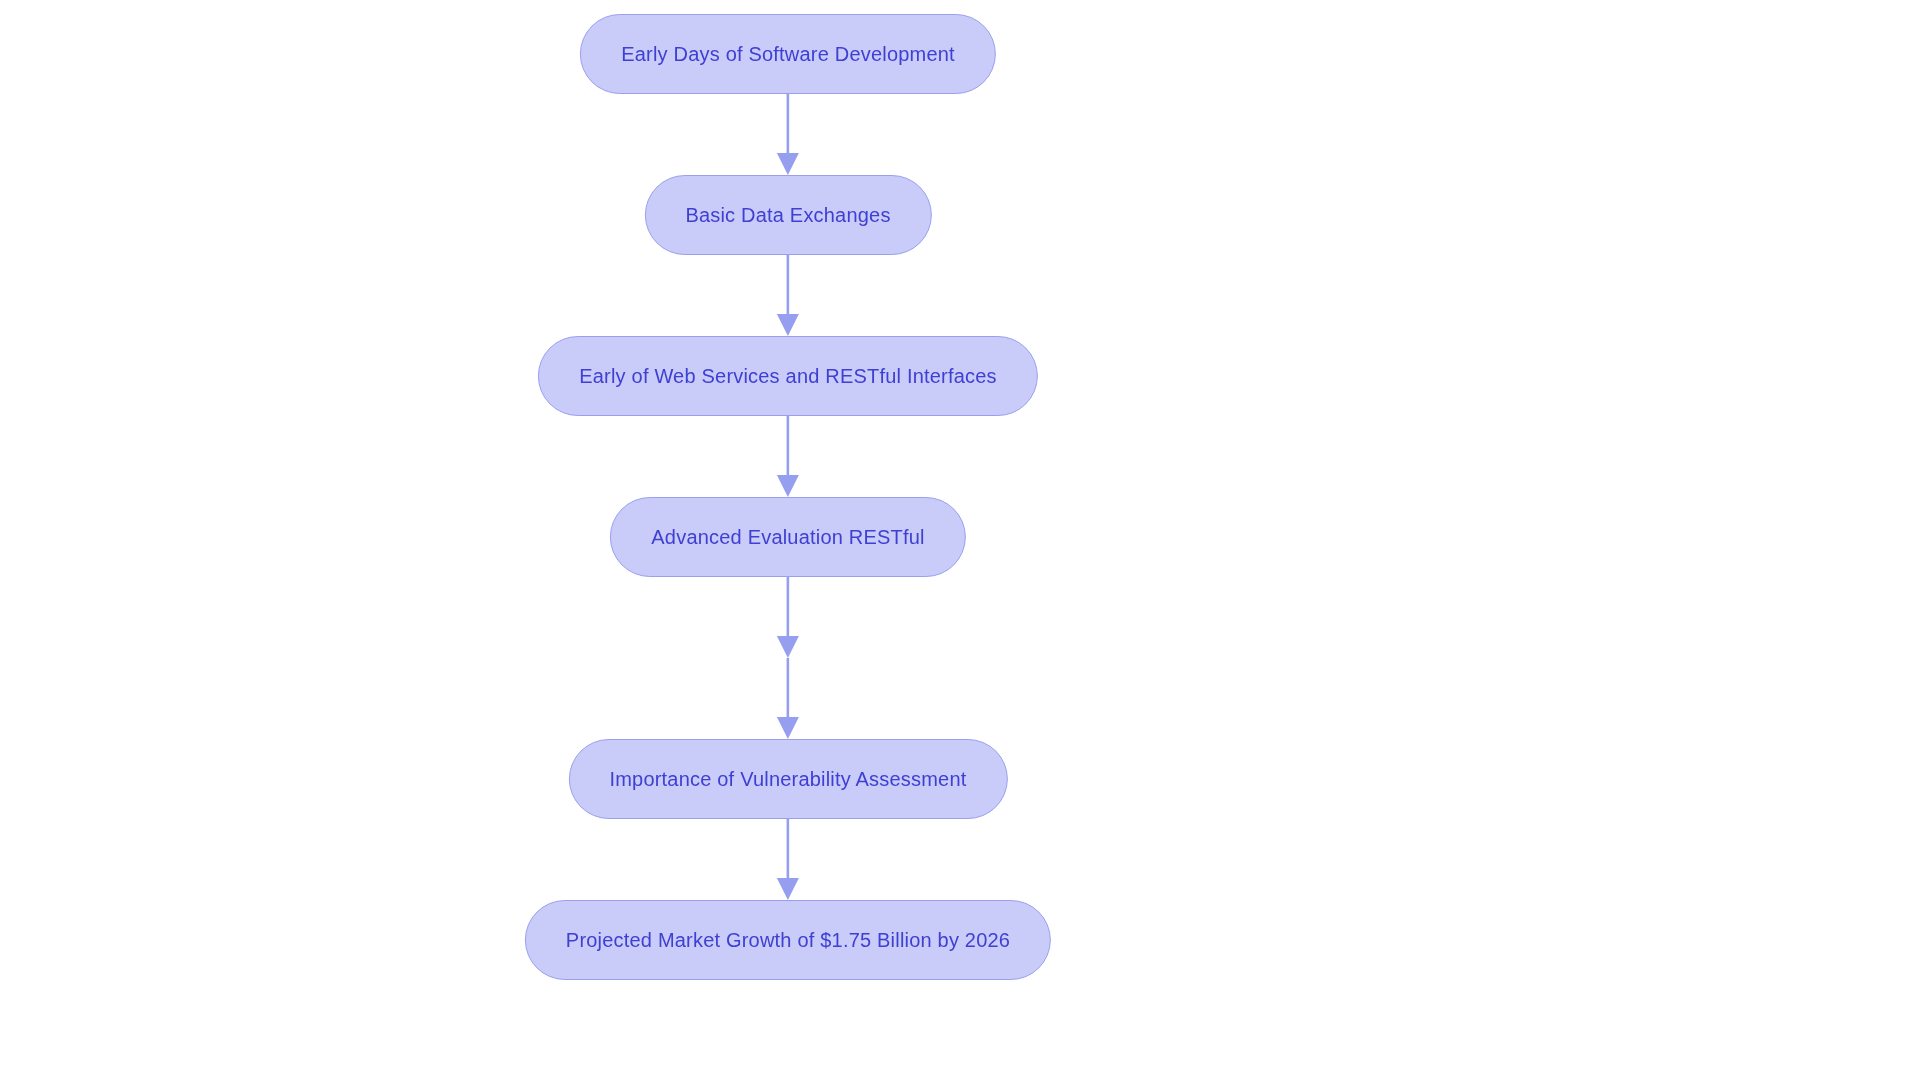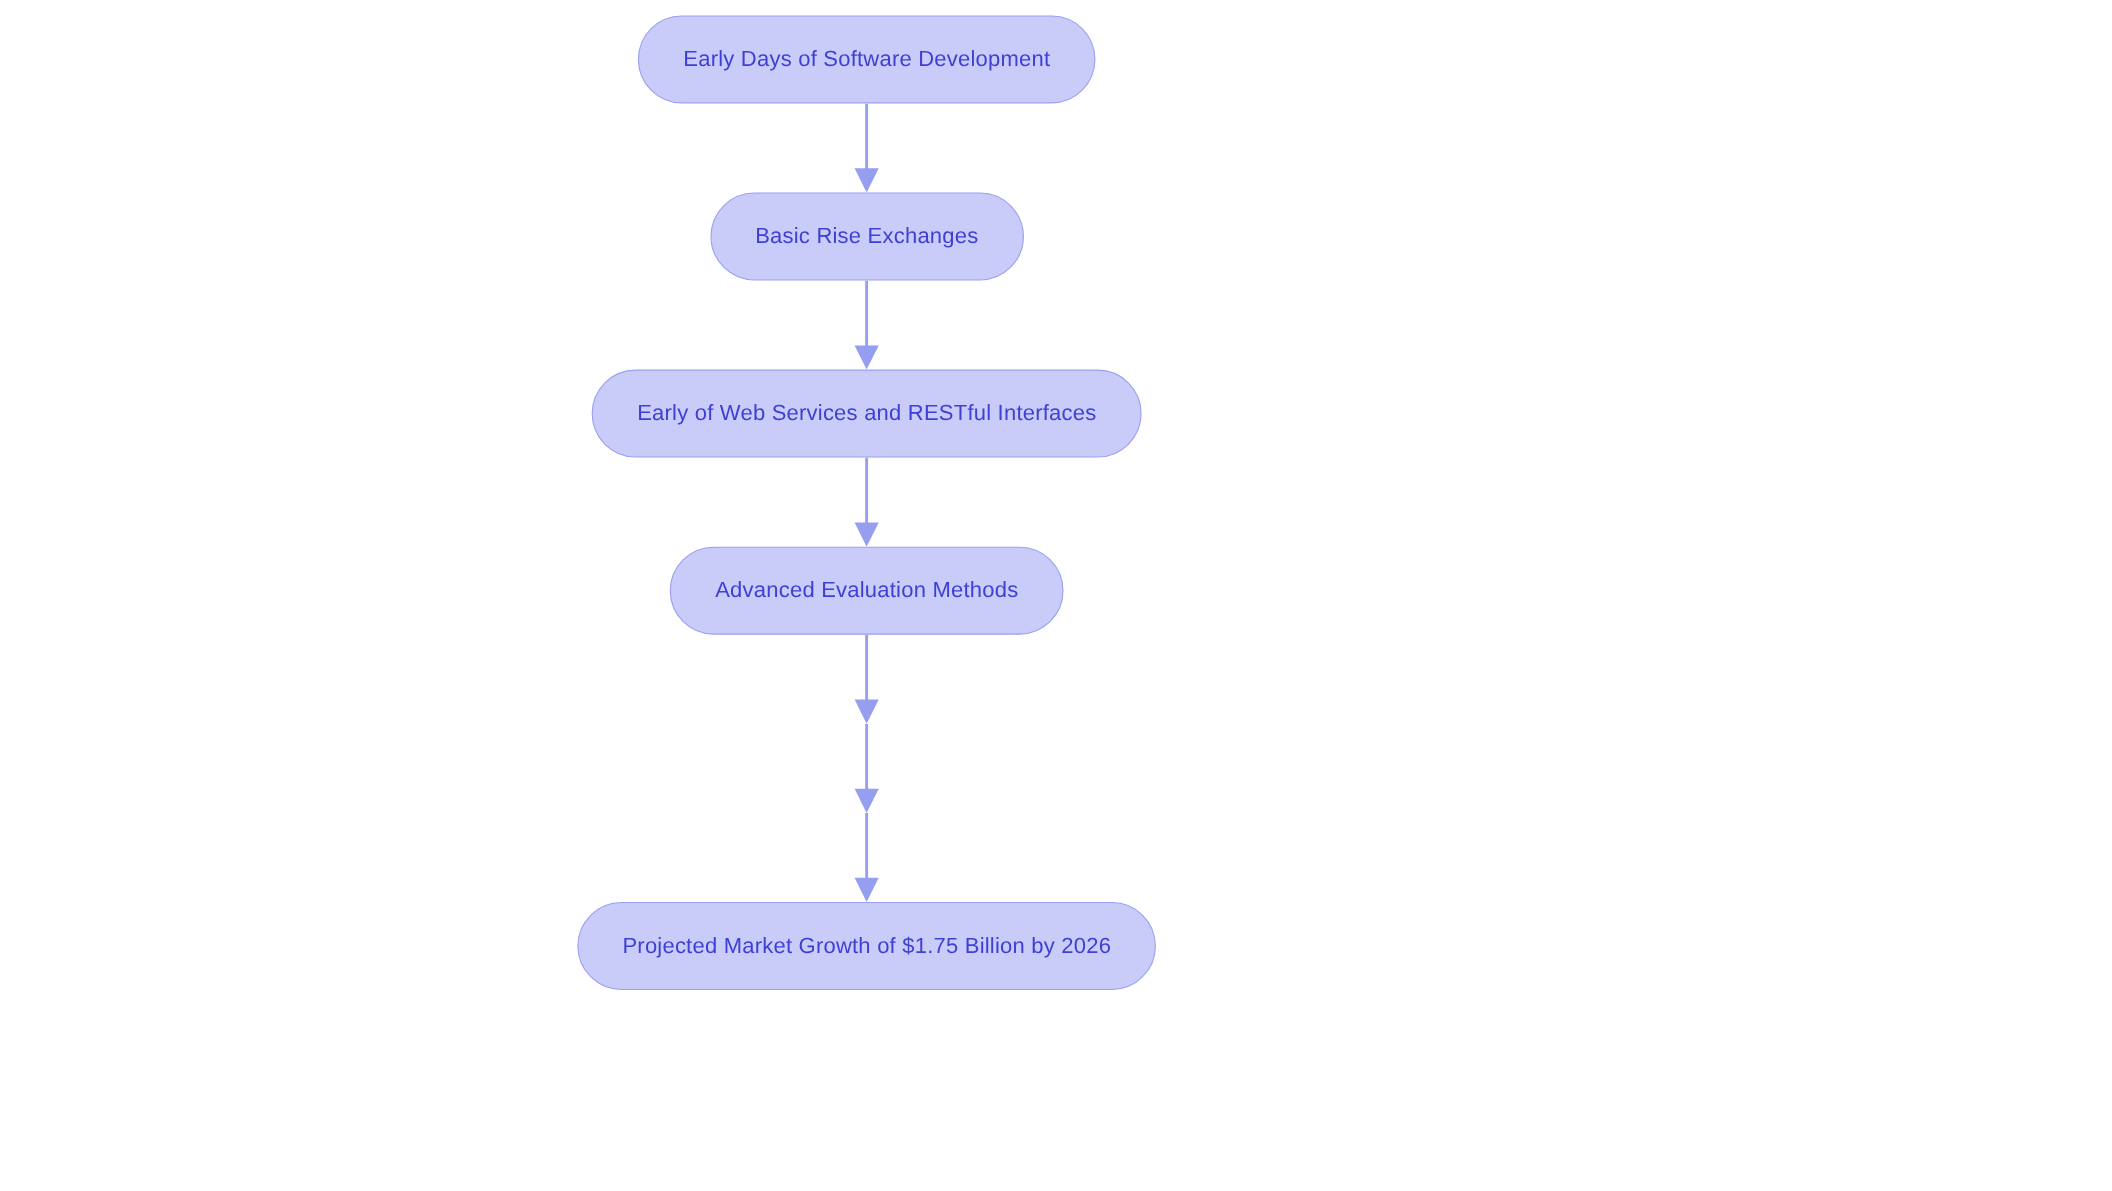--- a/index.html
+++ b/index.html
@@ -59,47 +59,48 @@
 <div class="canvas">
   <div class="flow">
 
     <div class="node">Early Days of Software Development</div>
 
     <svg class="arrow" viewBox="0 0 24 81" xmlns="http://www.w3.org/2000/svg">
       <line x1="12" y1="0" x2="12" y2="61"></line>
       <path d="M1 59 L23 59 L12 81 Z"></path>
     </svg>
 
-    <div class="node">Basic Rise Exchanges</div>
+    <div class="node">Basic Data Exchanges</div>
 
     <svg class="arrow" viewBox="0 0 24 81" xmlns="http://www.w3.org/2000/svg">
       <line x1="12" y1="0" x2="12" y2="61"></line>
       <path d="M1 59 L23 59 L12 81 Z"></path>
     </svg>
 
     <div class="node">Early of Web Services and RESTful Interfaces</div>
 
     <svg class="arrow" viewBox="0 0 24 81" xmlns="http://www.w3.org/2000/svg">
       <line x1="12" y1="0" x2="12" y2="61"></line>
       <path d="M1 59 L23 59 L12 81 Z"></path>
     </svg>
 
-    <div class="node">Advanced Evaluation Methods</div>
+    <div class="node">Advanced Evaluation RESTful</div>
 
     <svg class="arrow" viewBox="0 0 24 81" xmlns="http://www.w3.org/2000/svg">
       <line x1="12" y1="0" x2="12" y2="61"></line>
       <path d="M1 59 L23 59 L12 81 Z"></path>
     </svg>
 
 
     <svg class="arrow" viewBox="0 0 24 81" xmlns="http://www.w3.org/2000/svg">
       <line x1="12" y1="0" x2="12" y2="61"></line>
       <path d="M1 59 L23 59 L12 81 Z"></path>
     </svg>
 
+    <div class="node">Importance of Vulnerability Assessment</div>
 
     <svg class="arrow" viewBox="0 0 24 81" xmlns="http://www.w3.org/2000/svg">
       <line x1="12" y1="0" x2="12" y2="61"></line>
       <path d="M1 59 L23 59 L12 81 Z"></path>
     </svg>
 
     <div class="node">Projected Market Growth of $1.75 Billion by 2026</div>
 
   </div>
 </div>

